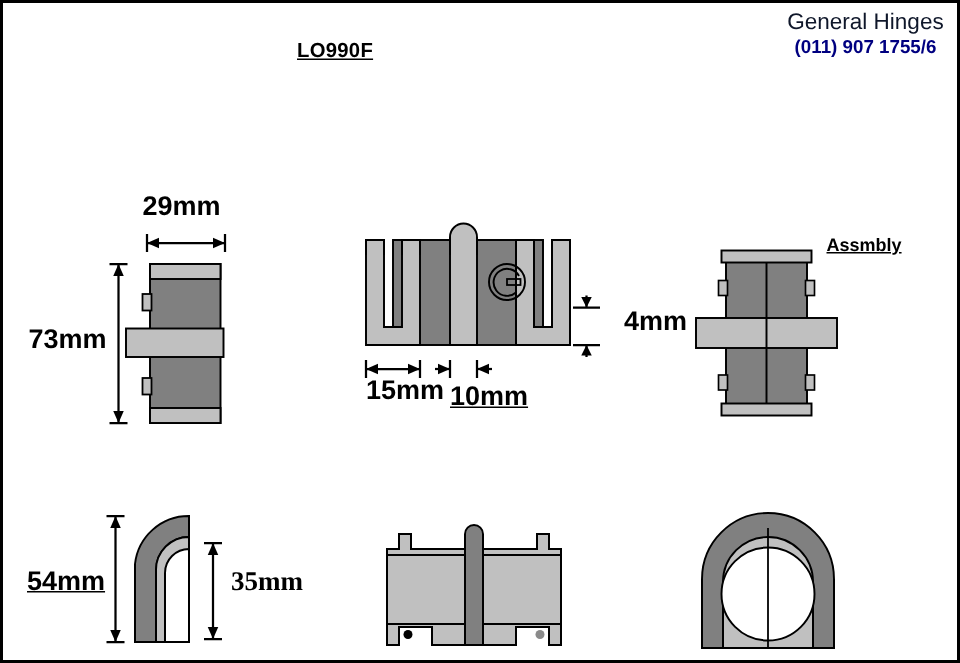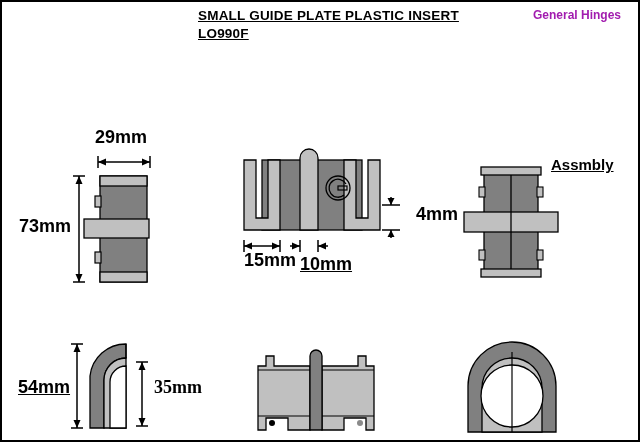--- a/index.html
+++ b/index.html
@@ -38,23 +38,23 @@
   
   .logo-block {
     position: absolute;
     left: 512px;
     top: 2px;
     width: 126px;
     height: 136px;
     text-align: center;
   }
   .logo-brand {
-    font-size: 12px;
-    font-weight: bold;
-    color: #a21caf;
+    font-size: 15px;
+    font-weight: normal;
+    color: #0f172a;
     letter-spacing: 0px;
     line-height: 16px;
     margin-top: 3px;
     white-space: nowrap;
   }
   .logo-mark {
     position: relative;
     width: 104px;
     height: 92px;
     margin: 1px auto 0 auto;
@@ -72,43 +72,44 @@
   .dim-label {
     position: absolute;
     font-size: 18px;
     font-weight: bold;
     color: #000000;
     white-space: nowrap;
     line-height: 14px;
   }
   .note-label {
     position: absolute;
-    font-size: 15px;
+    font-size: 12px;
     font-weight: bold;
     color: #000000;
     text-decoration: underline;
     white-space: nowrap;
   }
   svg { display: block; }
   .view { position: absolute; }
 </style>
 </head>
 <body>
 
 <div id="sheet">
 
   <div class="title-block">
-    <div class="title-line">SMALL GUIDE PLATE PLASTIC INSERT</div><br>
+    <br>
     <div class="title-line title-line2">LO990F</div>
   </div>
 
   <div class="logo-block">
     <div class="logo-brand">General Hinges</div>
 
 
+    <div class="logo-phone">(011) 907 1755/6</div>
   </div>
 
   <div class="view" style="left:20px; top:128px;">
     <svg width="175" height="165" viewBox="0 0 175 165">
 
       <line x1="76" y1="32" x2="128" y2="32" stroke="#000" stroke-width="1.5"></line>
       <line x1="76" y1="26" x2="76" y2="38" stroke="#000" stroke-width="1.5"></line>
       <line x1="128" y1="26" x2="128" y2="38" stroke="#000" stroke-width="1.5"></line>
       <polygon points="76,32 84,28.5 84,35.5" fill="#000"></polygon>
       <polygon points="128,32 120,28.5 120,35.5" fill="#000"></polygon>

